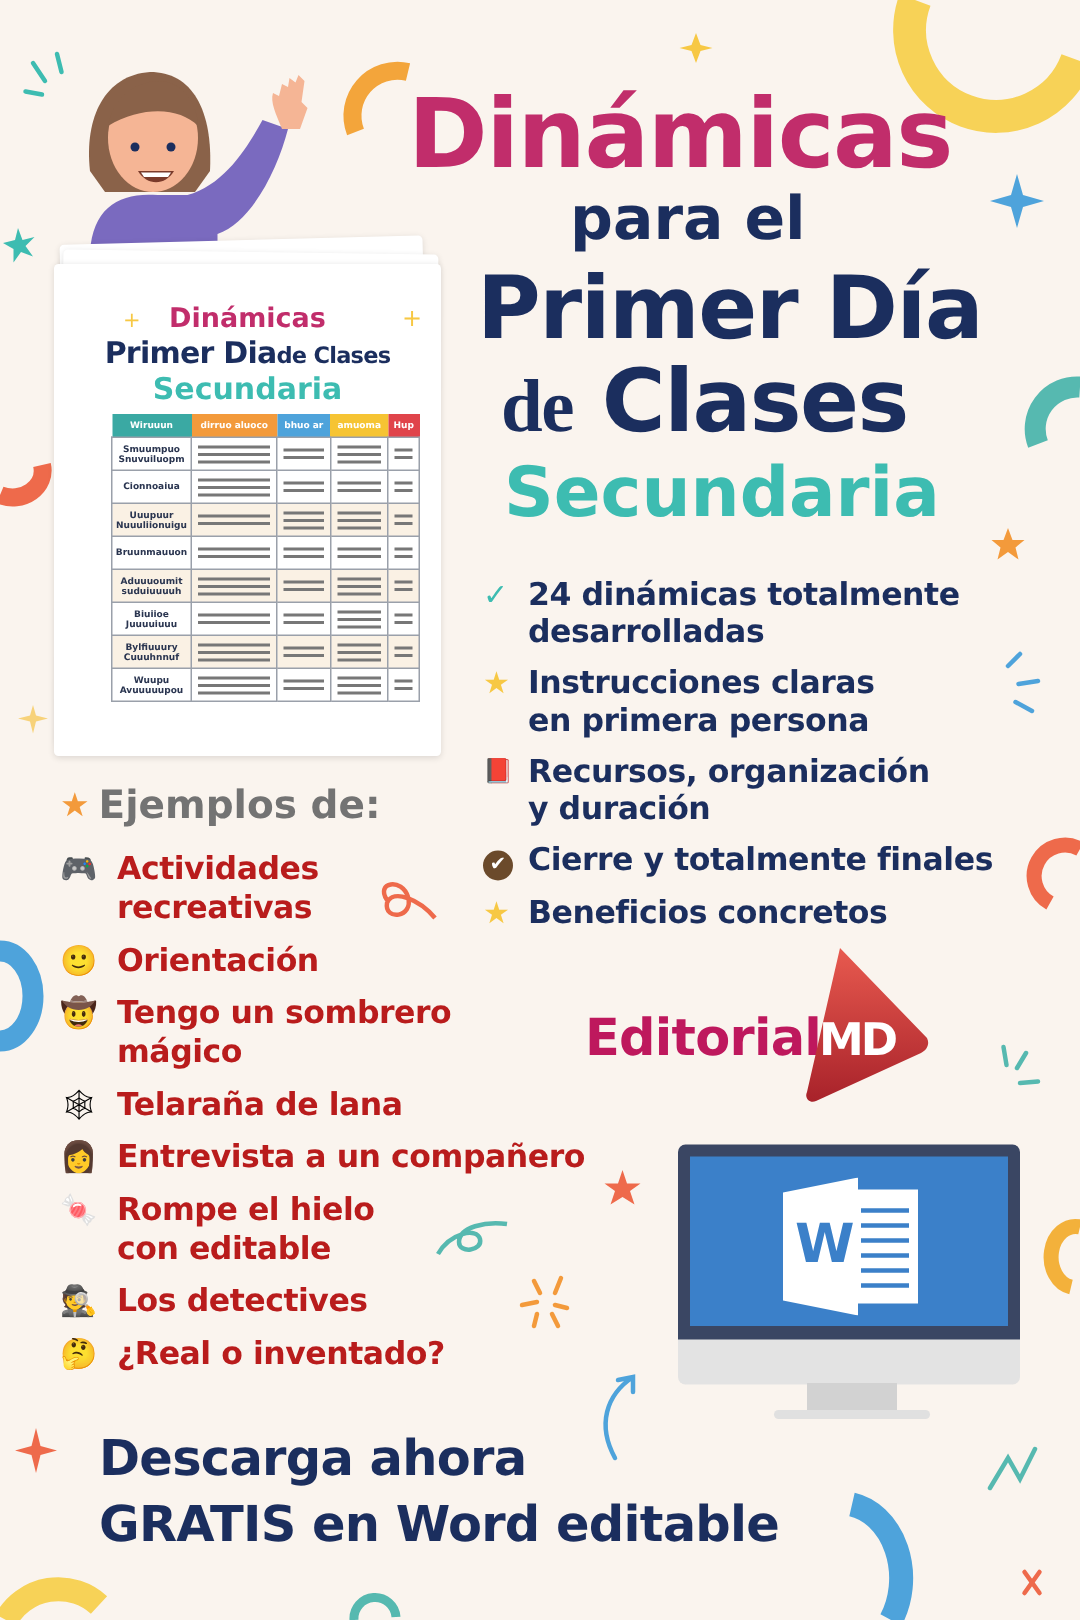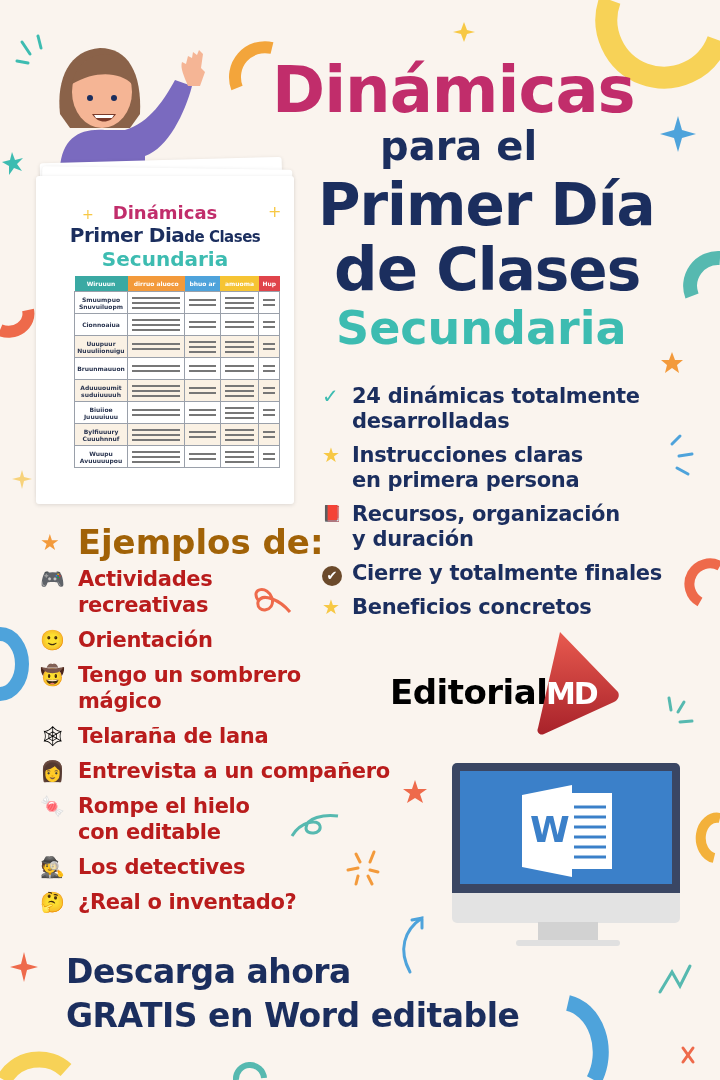--- a/index.html
+++ b/index.html
@@ -3,49 +3,49 @@
 <meta charset="utf-8">
 <style>
   html,body{margin:0;padding:0;}
   body{width:720px;height:1080px;background:#faf4ee;position:relative;overflow:hidden;font-family:"DejaVu Sans","Liberation Sans",sans-serif;}
   .abs{position:absolute;}
   
   .h-din{left:272px;top:58px;font-size:64px;font-weight:bold;color:#c12d6b;letter-spacing:-1px;line-height:1;}
   .h-para{left:380px;top:126px;font-size:40px;font-weight:bold;color:#1b2e5e;line-height:1;}
   .h-primer{left:318px;top:176px;font-size:58px;font-weight:bold;color:#1b2e5e;line-height:1;letter-spacing:-1px;}
   .h-clases{left:334px;top:238px;font-size:58px;font-weight:bold;color:#1b2e5e;line-height:1;letter-spacing:-1px;}
-  .h-clases .de{font-size:61px;}
+  .h-clases .de{font-size:50px;font-family:Liberation Serif, serif;}
   .h-sec{left:336px;top:305px;font-size:46px;font-weight:bold;color:#3dbcb1;line-height:1;}
   
   .features{left:322px;top:384px;width:390px;}
   .feat{display:flex;align-items:flex-start;margin-bottom:9px;}
   .feat .ic{width:30px;flex:none;font-size:20px;line-height:24px;text-align:left;}
   .feat .tx{font-size:21px;font-weight:bold;color:#1b2e5e;line-height:25px;letter-spacing:-0.3px;}
   
   .ex-title{left:40px;top:522px;display:flex;align-items:center;}
-  .ex-title .tx{font-size:34px;font-weight:bold;color:#a16207;margin-left:18px;}
+  .ex-title .tx{font-size:26px;font-weight:bold;color:#737373;margin-left:6px;}
   .examples{left:40px;top:566px;width:360px;}
   .ex{display:flex;align-items:flex-start;margin-bottom:9px;}
   .ex .ic{width:38px;flex:none;font-size:20px;line-height:26px;}
   .ex .tx{font-size:21px;font-weight:bold;color:#b91c1c;line-height:26px;letter-spacing:-0.3px;}
   
   .cta{left:66px;top:950px;font-size:33px;font-weight:bold;color:#1b2e5e;line-height:44px;letter-spacing:-0.5px;}
   
   .doc{background:#fff;border-radius:3px;box-shadow:0 1px 4px rgba(0,0,0,.12);}
   .doc-title1{font-size:18px;font-weight:bold;color:#c12d6b;text-align:center;}
   .doc-title2{font-size:20px;font-weight:bold;color:#1b2e5e;text-align:center;letter-spacing:-0.5px;}
   .doc-title2 .s{font-size:15px;}
   .doc-title3{font-size:20px;font-weight:bold;color:#3dbcb1;text-align:center;}
   table.mini{border-collapse:collapse;width:206px;font-size:6px;}
   table.mini th{color:#fff;font-weight:bold;height:15px;padding:0 2px;font-size:6px;}
   table.mini td{border:1px solid #9aa0aa;height:21px;padding:0 2px;vertical-align:middle;}
   table.mini td.lab{font-size:6px;color:#2a3550;text-align:center;font-weight:bold;width:48px;}
   .bar{height:2px;background:#777;margin:3px 2px;}
   
-  .logo-text{left:390px;top:672px;font-size:34px;font-weight:bold;color:#000000;letter-spacing:-0.5px;}
+  .logo-text{left:390px;top:672px;font-size:34px;font-weight:bold;color:#be185d;letter-spacing:-0.5px;}
   
   .monitor{left:452px;top:763px;width:228px;height:135px;background:#3a4663;border-radius:5px;}
   .screen{position:absolute;left:8px;top:8px;right:8px;bottom:14px;background:#3b80c9;}
   .chin{left:452px;top:893px;width:228px;height:30px;background:#e3e3e3;border-radius:0 0 5px 5px;}
   .neck{left:538px;top:922px;width:60px;height:20px;background:#d2d2d2;}
   .base{left:516px;top:940px;width:104px;height:6px;background:#e0e0e0;border-radius:3px;}
 </style>
 </head>
 <body>
 

